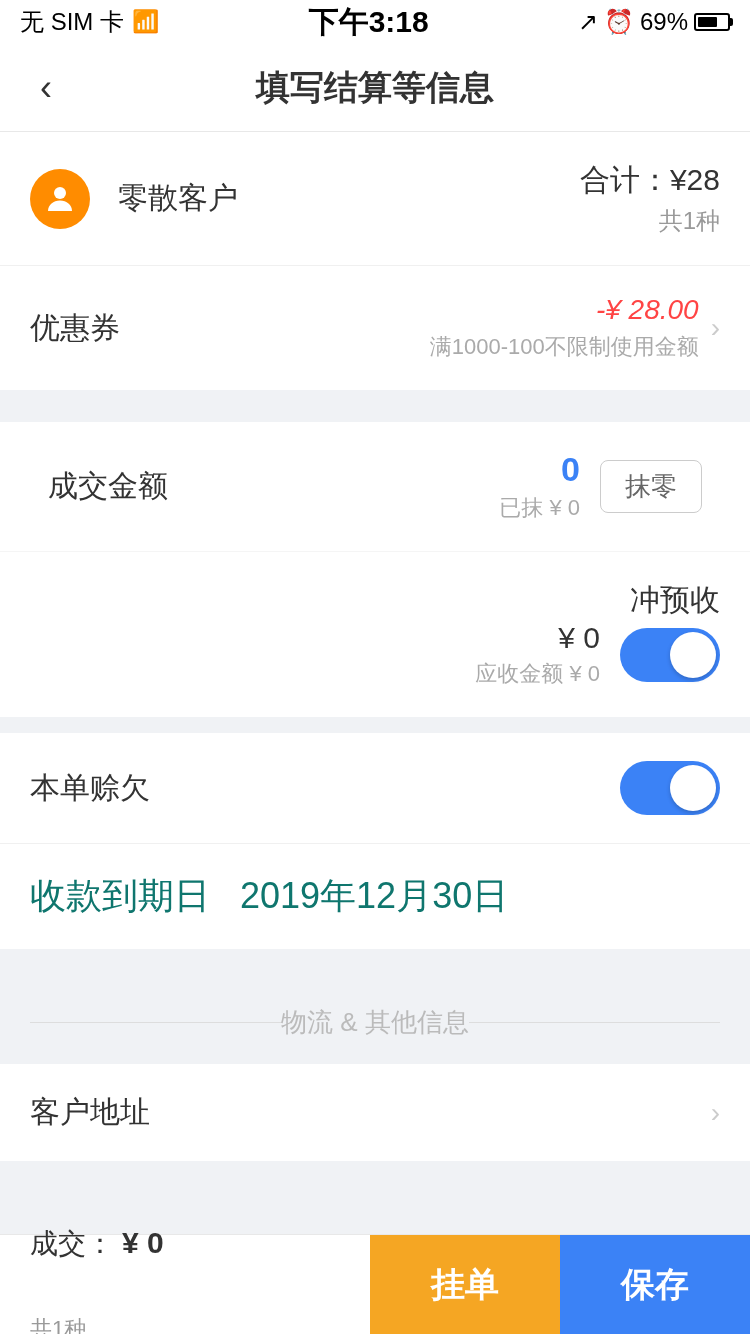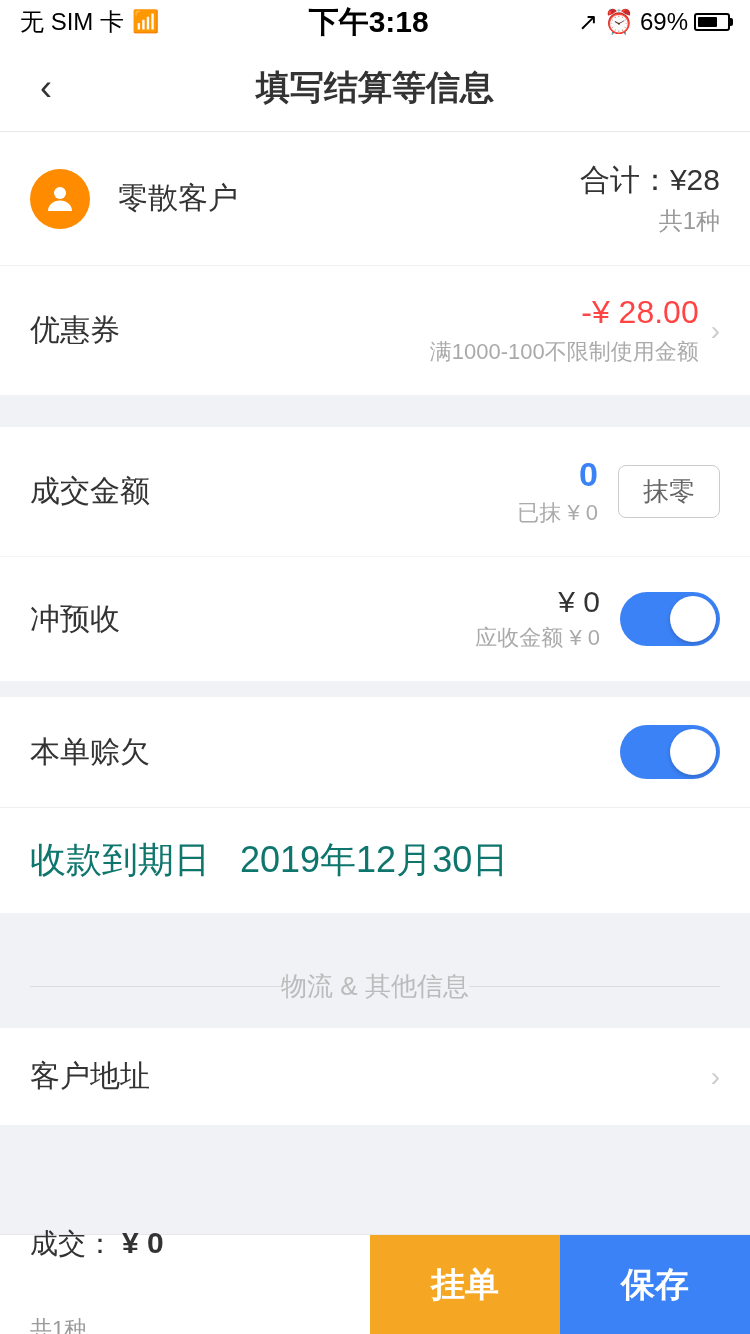--- a/index.html
+++ b/index.html
@@ -92,28 +92,28 @@
     .coupon-row {
       background: #fff;
       padding: 28px 30px;
       display: flex;
       align-items: center;
       justify-content: space-between;
       border-top: 1px solid #f0f0f0;
     }
     .coupon-label { font-size: 30px; color: #333; }
     .coupon-right { display: flex; align-items: center; gap: 12px; text-align: right; }
-    .coupon-amount { font-size: 32px; color: #ff4444; font-weight: 500; }
+    .coupon-amount { font-size: 28px; color: #ff4444; font-weight: 500; font-style: italic; }
     .coupon-desc { font-size: 22px; color: #aaa; margin-top: 6px; }
     .chevron-icon { font-size: 28px; color: #ccc; }
 
     
     .trans-section { background: #fff; }
     .trans-row {
-      padding: 28px 30px;
+      padding: 28px 48px;
       display: flex;
       align-items: center;
       justify-content: space-between;
       border-bottom: 1px solid #f5f5f5;
     }
     .trans-label { font-size: 30px; color: #333; }
     .trans-right { display: flex; align-items: center; gap: 20px; }
     .trans-value { font-size: 34px; color: #3b82f6; font-weight: 600; }
     .round-btn {
       border: 1px solid #ccc;
@@ -123,23 +123,24 @@
       color: #666;
       background: #fff;
       cursor: pointer;
     }
     .trans-sub { font-size: 22px; color: #aaa; margin-top: 4px; text-align: right; }
 
     
     .prepay-row {
       padding: 28px 30px;
       display: flex;
-      align-items: center;
-      justify-content: space-between;
-      background: #fff;
+      align-items: flex-end;
+      justify-content: space-between;
+      background: #fff;
+      flex-direction: column;
     }
     .prepay-label { font-size: 30px; color: #333; }
     .prepay-right { display: flex; align-items: center; gap: 20px; }
     .prepay-info { text-align: right; }
     .prepay-amount { font-size: 30px; color: #333; }
     .prepay-sub { font-size: 22px; color: #aaa; margin-top: 4px; }
 
     
     .toggle {
       width: 100px; height: 54px;

